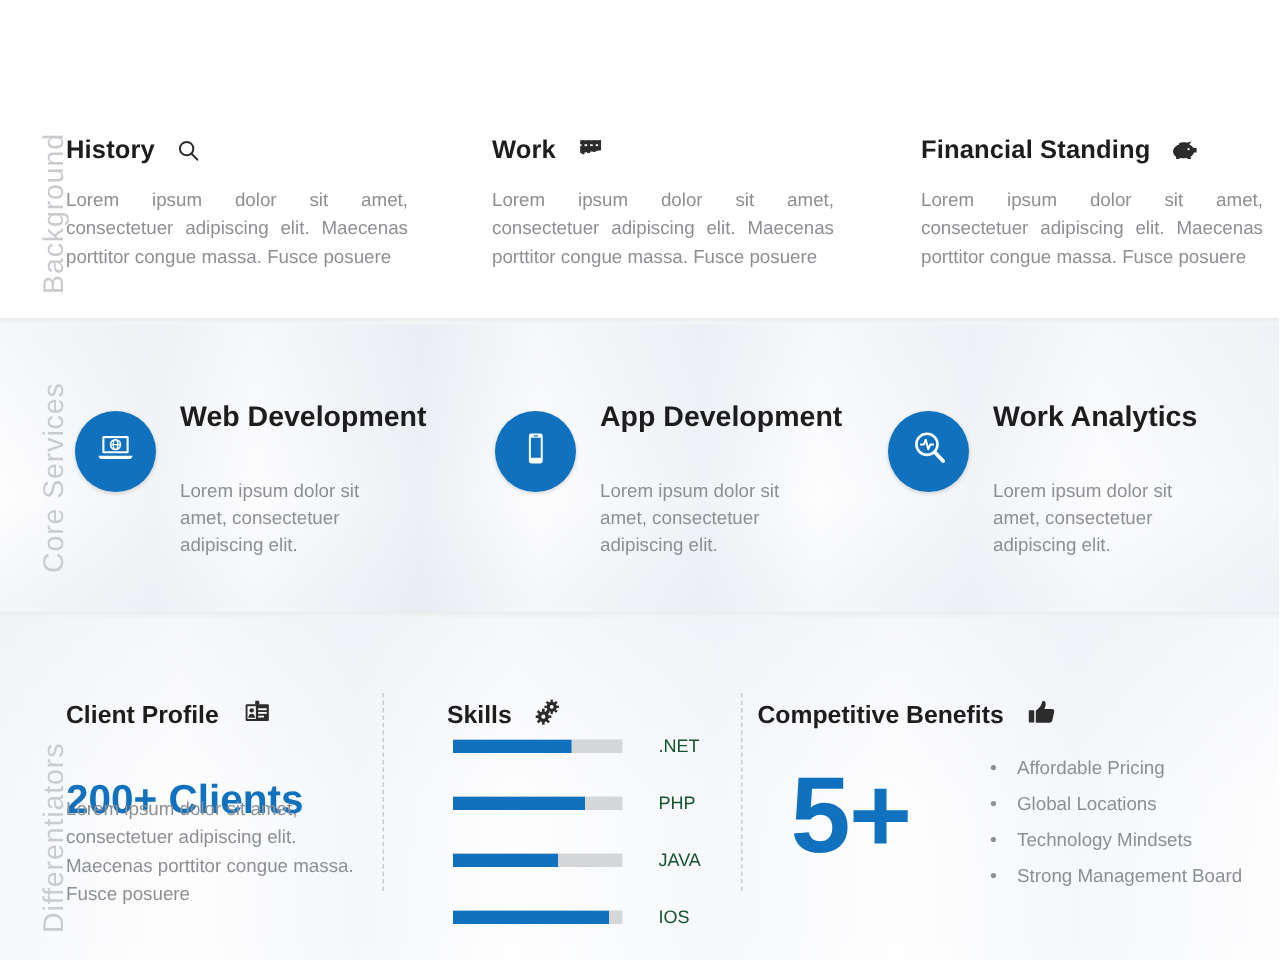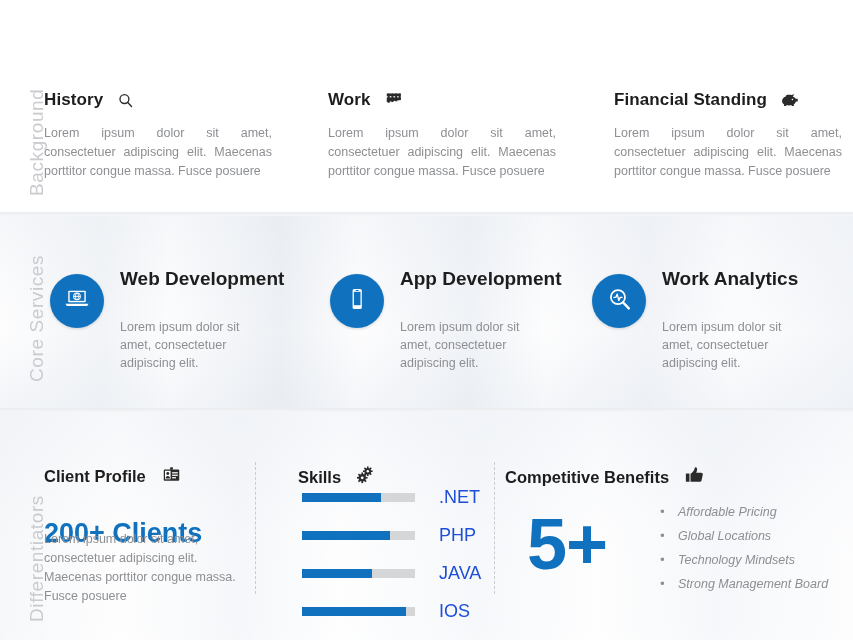--- a/index.html
+++ b/index.html
@@ -195,42 +195,41 @@
   .skill-row { display: flex; align-items: center; height: 38px; }
   .skill-track {
     width: 113px; height: 9px;
     background: #d4d6d8;
     position: relative;
     overflow: hidden;
   }
   .skill-fill { position: absolute; left: 0; top: 0; bottom: 0; background: #1072bf; }
   .skill-name {
     margin-left: 24px;
-    font-size: 18px;
-    color: #1d4ed8;
+    font-size: 12px;
+    color: #14532d;
     white-space: nowrap;
   }
 
   
   #benefit-big {
     position: absolute; left: 527px; top: 508px;
     font-size: 72px; font-weight: bold; color: #1072bf; line-height: 1; letter-spacing: -1px;
   }
   #benefit-list {
     position: absolute; left: 660px; top: 500px;
     width: 190px;
     margin: 0; padding: 0; list-style: none;
   }
   #benefit-list li {
     position: relative;
     padding-left: 18px;
     font-size: 12.5px;
     line-height: 24px;
     color: #8d8f93;
-    font-style: italic;
   }
   #benefit-list li::before {
     content: "\2022";
     position: absolute;
     left: 0; top: 0;
     color: #8d8f93;
     font-size: 13px;
   }
 </style>
 </head>

